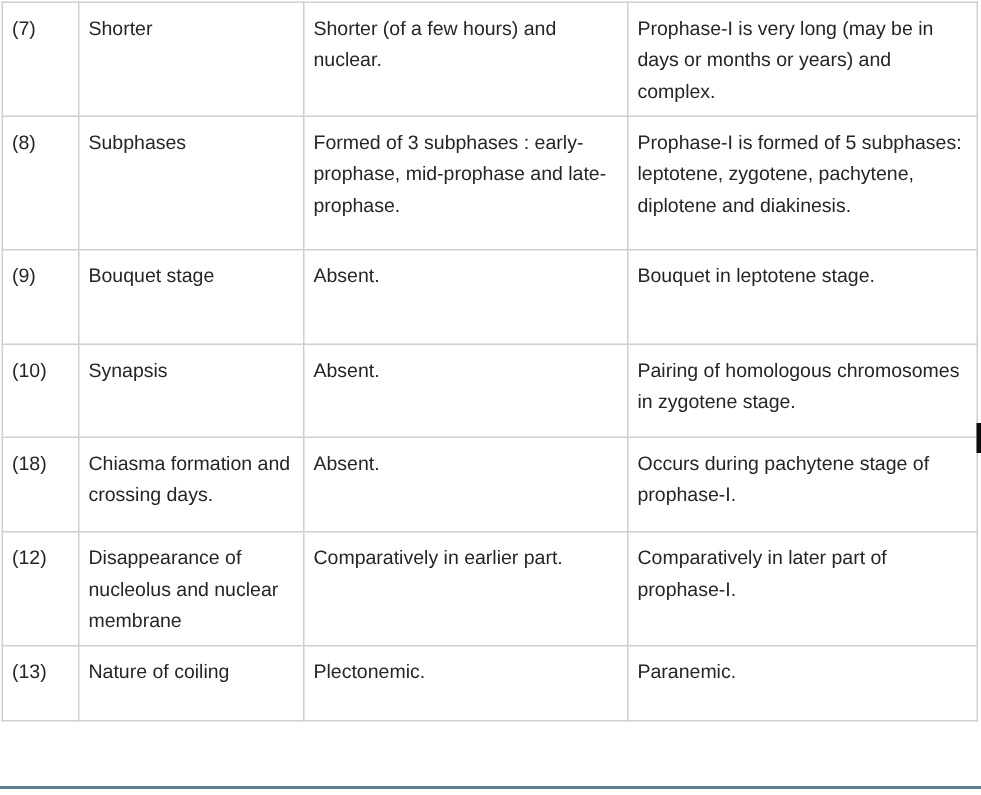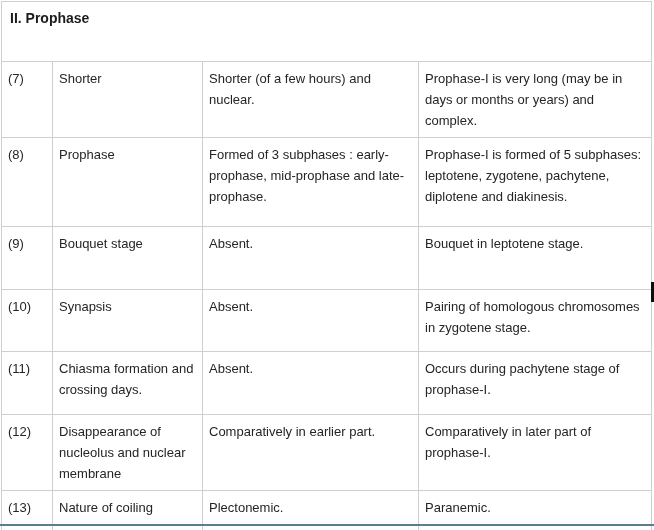--- a/index.html
+++ b/index.html
@@ -67,54 +67,51 @@
 <body>
 
 <table class="comparison-table">
   <colgroup>
     <col style="width:51px">
     <col style="width:150px">
     <col style="width:216px">
     <col style="width:233px">
   </colgroup>
   <tbody>
-    <tr class="row-header">
-      <td class="header-cell" colspan="4">II. Prophase</td>
-    </tr>
 
     <tr class="row-7">
       <td>(7)</td>
       <td>Shorter</td>
       <td>Shorter (of a few hours) and nuclear.</td>
       <td>Prophase-I is very long (may be in days or months or years) and complex.</td>
     </tr>
 
     <tr class="row-8">
       <td>(8)</td>
-      <td>Prophase</td>
+      <td>Subphases</td>
       <td>Formed of 3 subphases : early-prophase, mid-prophase and late-prophase.</td>
       <td>Prophase-I is formed of 5 subphases: leptotene, zygotene, pachytene, diplotene and diakinesis.</td>
     </tr>
 
     <tr class="row-9">
       <td>(9)</td>
       <td>Bouquet stage</td>
       <td>Absent.</td>
       <td>Bouquet in leptotene stage.</td>
     </tr>
 
     <tr class="row-10">
       <td>(10)</td>
       <td>Synapsis</td>
       <td>Absent.</td>
       <td>Pairing of homologous chromosomes in zygotene stage.</td>
     </tr>
 
     <tr class="row-11">
-      <td>(11)</td>
+      <td>(18)</td>
       <td>Chiasma formation and crossing days.</td>
       <td>Absent.</td>
       <td>Occurs during pachytene stage of prophase-I.</td>
     </tr>
 
     <tr class="row-12">
       <td>(12)</td>
       <td>Disappearance of nucleolus and nuclear membrane</td>
       <td>Comparatively in earlier part.</td>
       <td>Comparatively in later part of prophase-I.</td>

